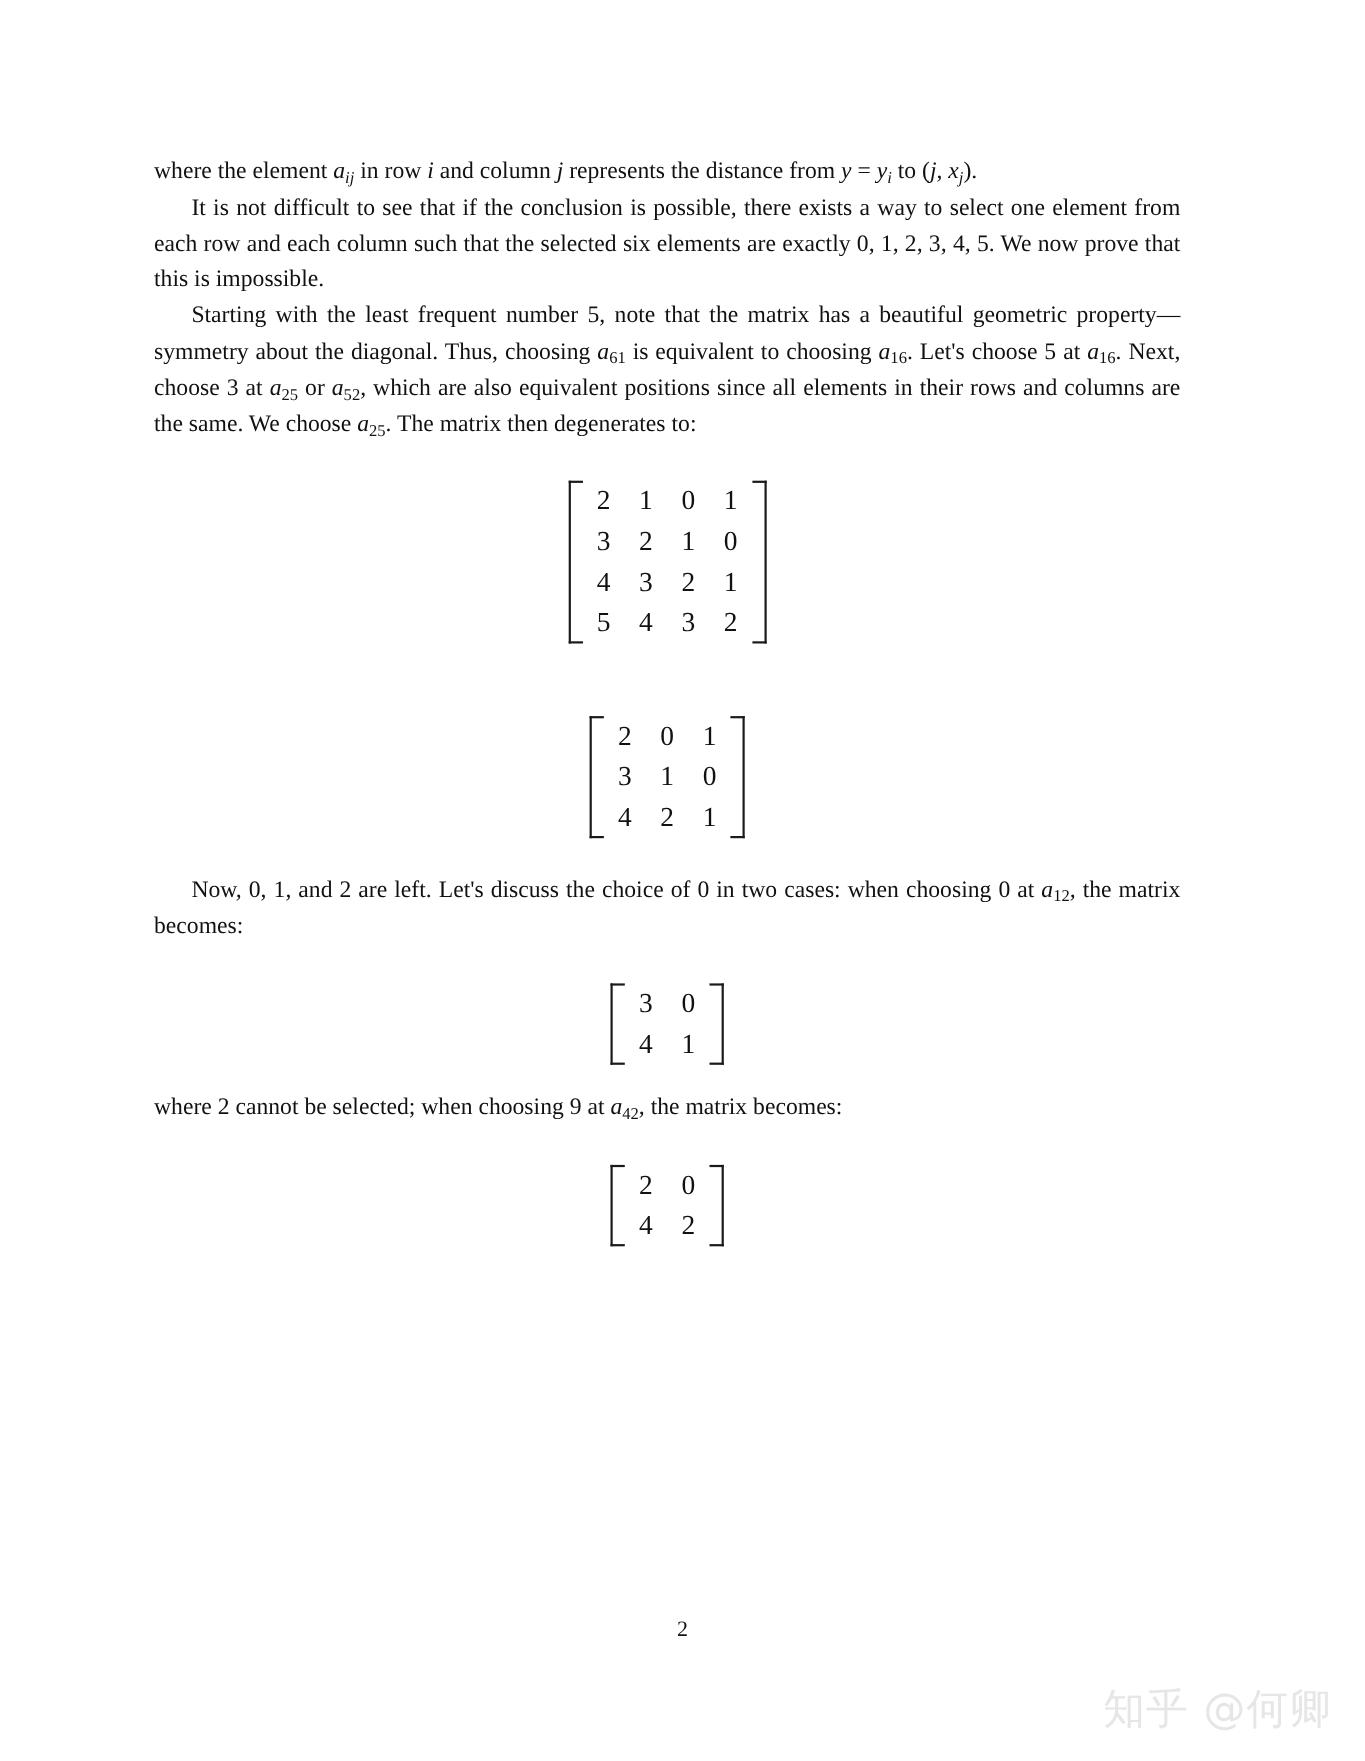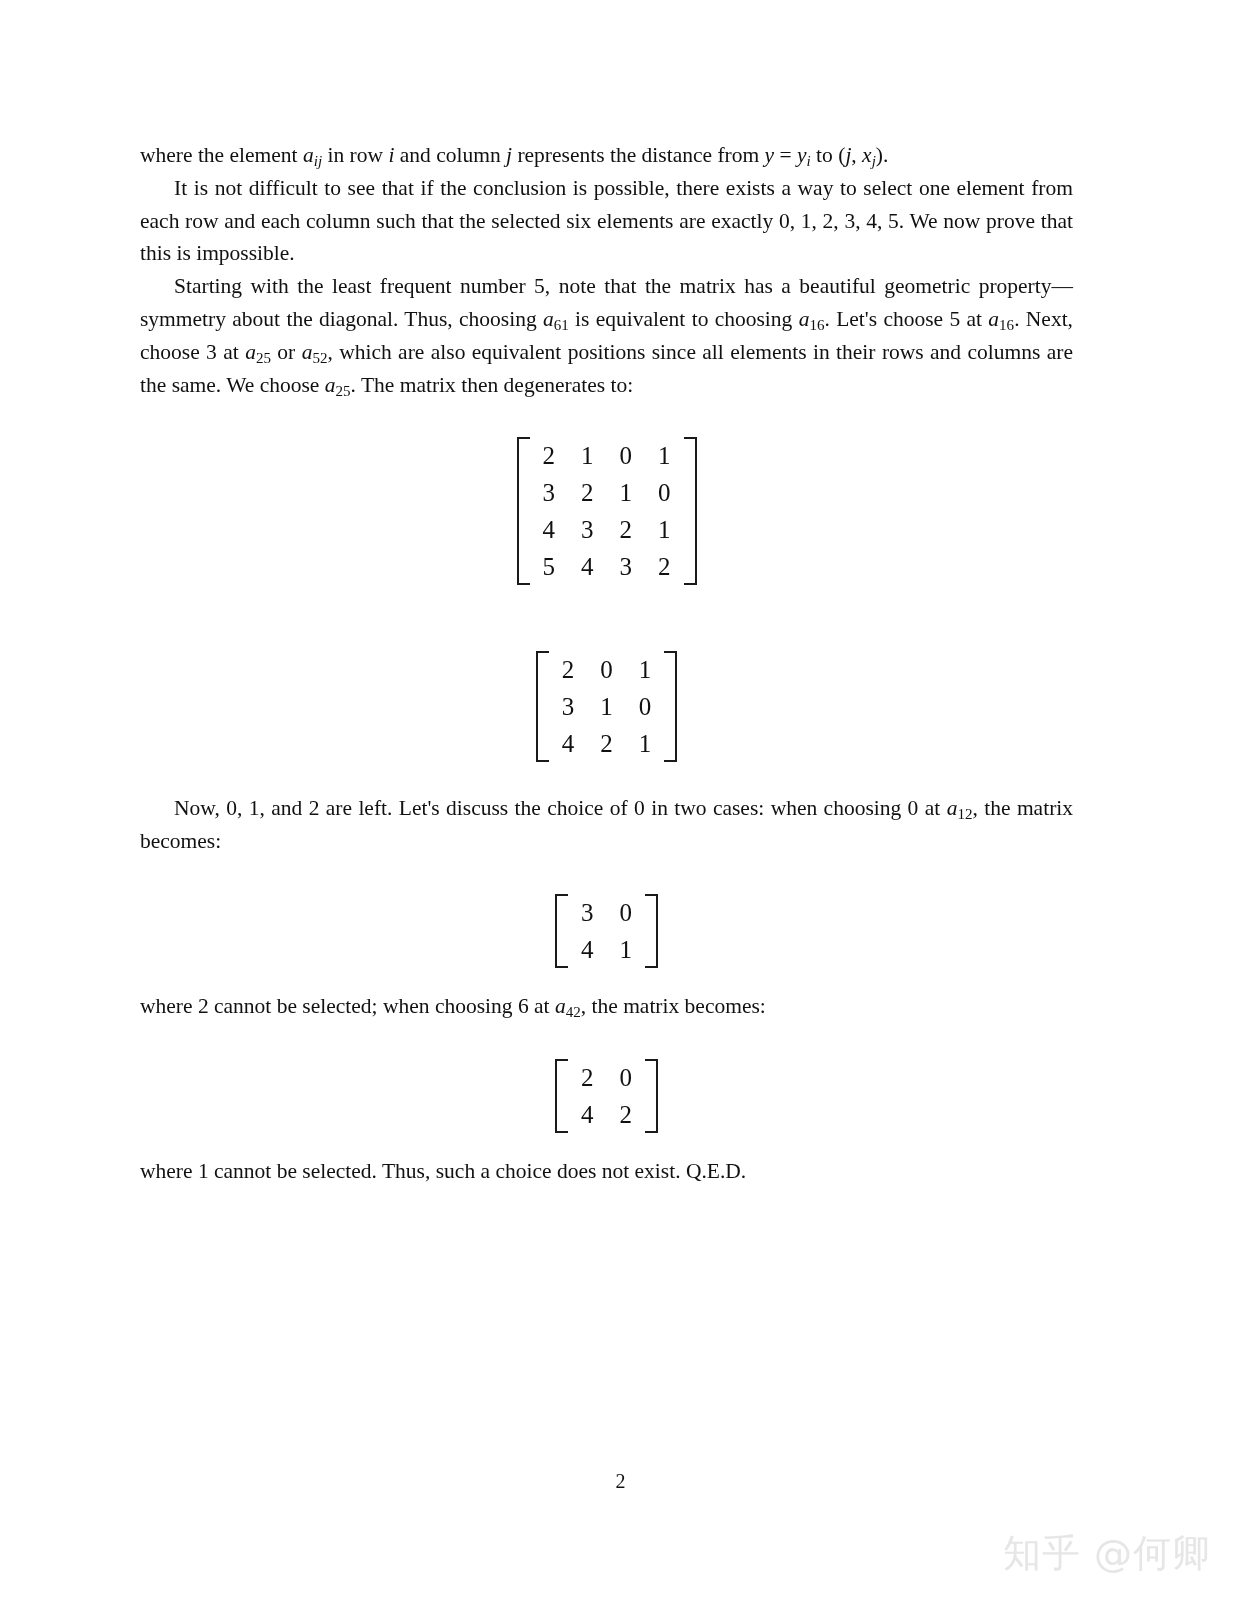--- a/index.html
+++ b/index.html
@@ -197,21 +197,21 @@
             <td>4</td>
             <td>1</td>
           </tr>
         </tbody>
           </table>
         <div class="bracket right"></div>
       </div>
     </div>
     <div class="mspace-3"></div>
 
-    <p class="para"><span>where 2 cannot be selected; when choosing 6 at </span><span class="mvar">a</span><sub>42</sub><span>, the matrix becomes:</span></p>
+    <p class="para"><span>where 2 cannot be selected; when choosing 9 at </span><span class="mvar">a</span><sub>42</sub><span>, the matrix becomes:</span></p>
 
     <div class="mspace-1"></div>
     <div class="matrix-block">
       <div class="matrix">
         <div class="bracket left"></div>
         <table class="mgrid">
           <tbody>
               <tr>
             <td>2</td>
             <td>0</td>
@@ -220,19 +220,18 @@
             <td>4</td>
             <td>2</td>
           </tr>
         </tbody>
           </table>
         <div class="bracket right"></div>
       </div>
     </div>
     <div class="mspace-3"></div>
 
-    <p class="para">where 1 cannot be selected. Thus, such a choice does not exist. Q.E.D.</p>
 
   </div>
 
   <div class="page-number">2</div>
   <div class="watermark">知乎 @何卿</div>
 </div>
 
 </body></html>

